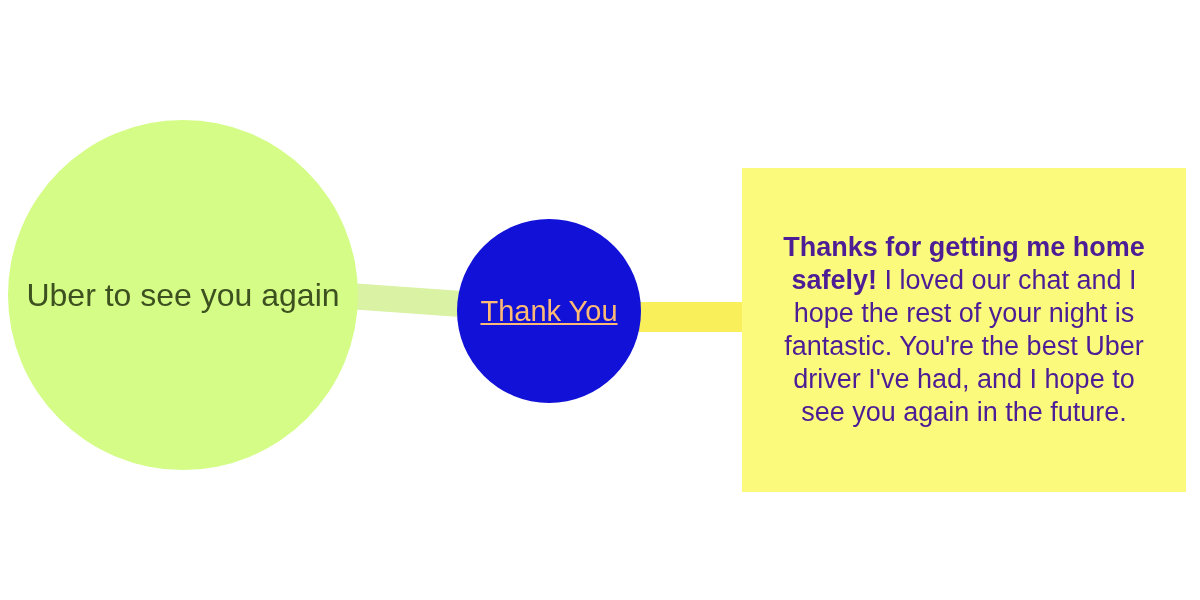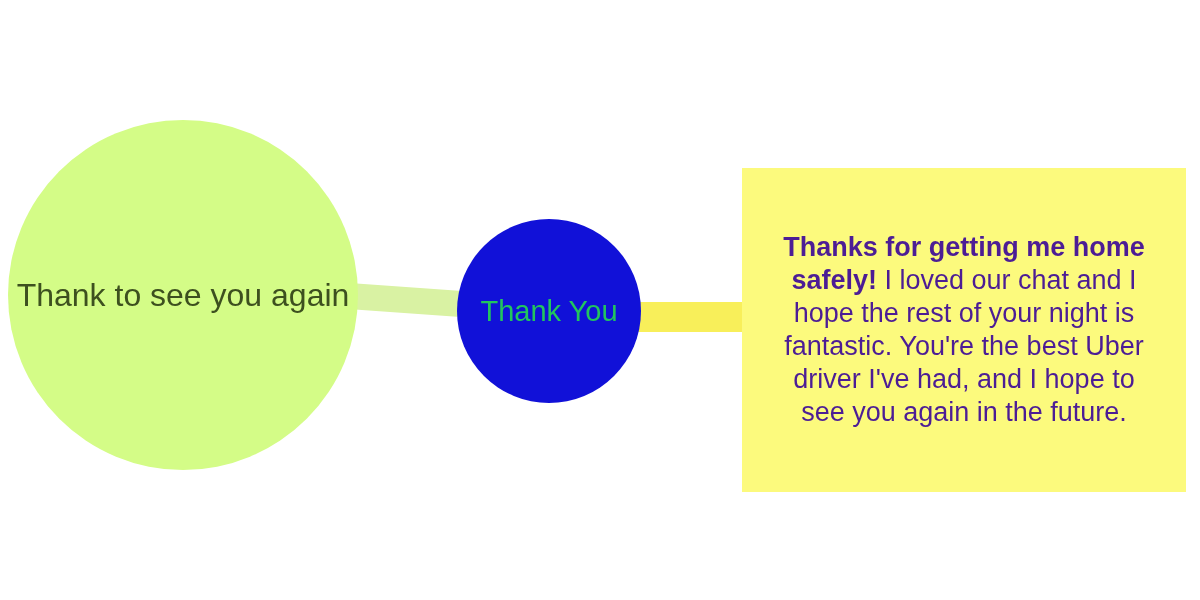--- a/index.html
+++ b/index.html
@@ -85,24 +85,24 @@
 </head>
 <body>
 
 <div class="canvas">
 
   <div class="connector connector-left" style="background: rgb(217, 242, 163);"></div>
 
   <div class="connector connector-right" style="background: rgb(248, 239, 90);"></div>
 
   <div class="node circle-large" style="background: rgb(212, 252, 135);">
-    <span class="node-label" style="color: rgb(61, 80, 31);">Thank to see you again</span>
+    <span class="node-label" style="color: rgb(61, 80, 31);">Uber to see you again</span>
   </div>
 
   <div class="node circle-small" style="background: rgb(17, 17, 216);">
-    <span class="node-label" style="color: #22c55e;">Thank You</span>
+    <span class="node-label" style="color: #fdba74; text-decoration: underline;">Thank You</span>
   </div>
 
   <div class="node rect-note" style="background: rgb(252, 250, 125);">
     <p class="note-text" style="color: #4c1d95;"><strong>Thanks for getting me home safely!</strong><span> I loved our chat and I hope the rest of your night is fantastic. You're the best Uber driver I've had, and I hope to see you again in the future.</span></p>
   </div>
 
 </div>
 
 </body></html>

